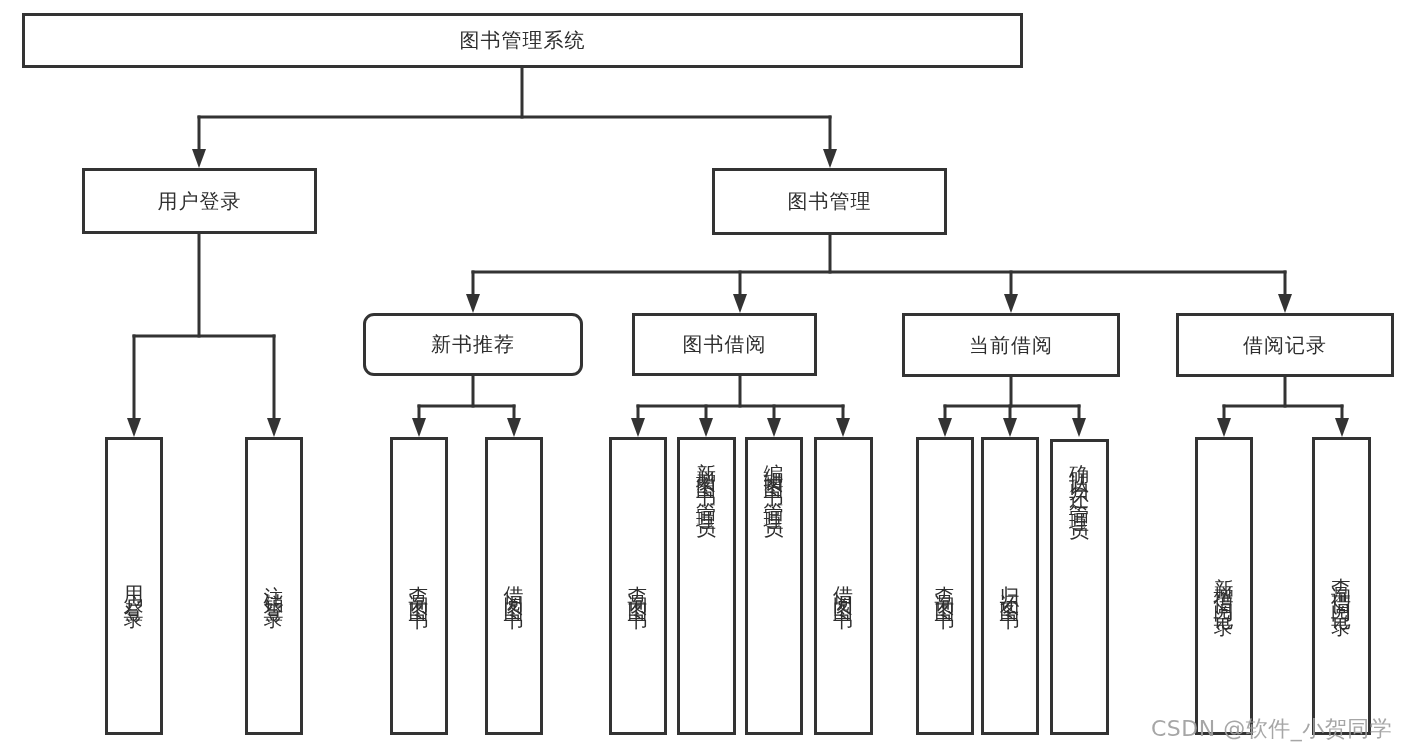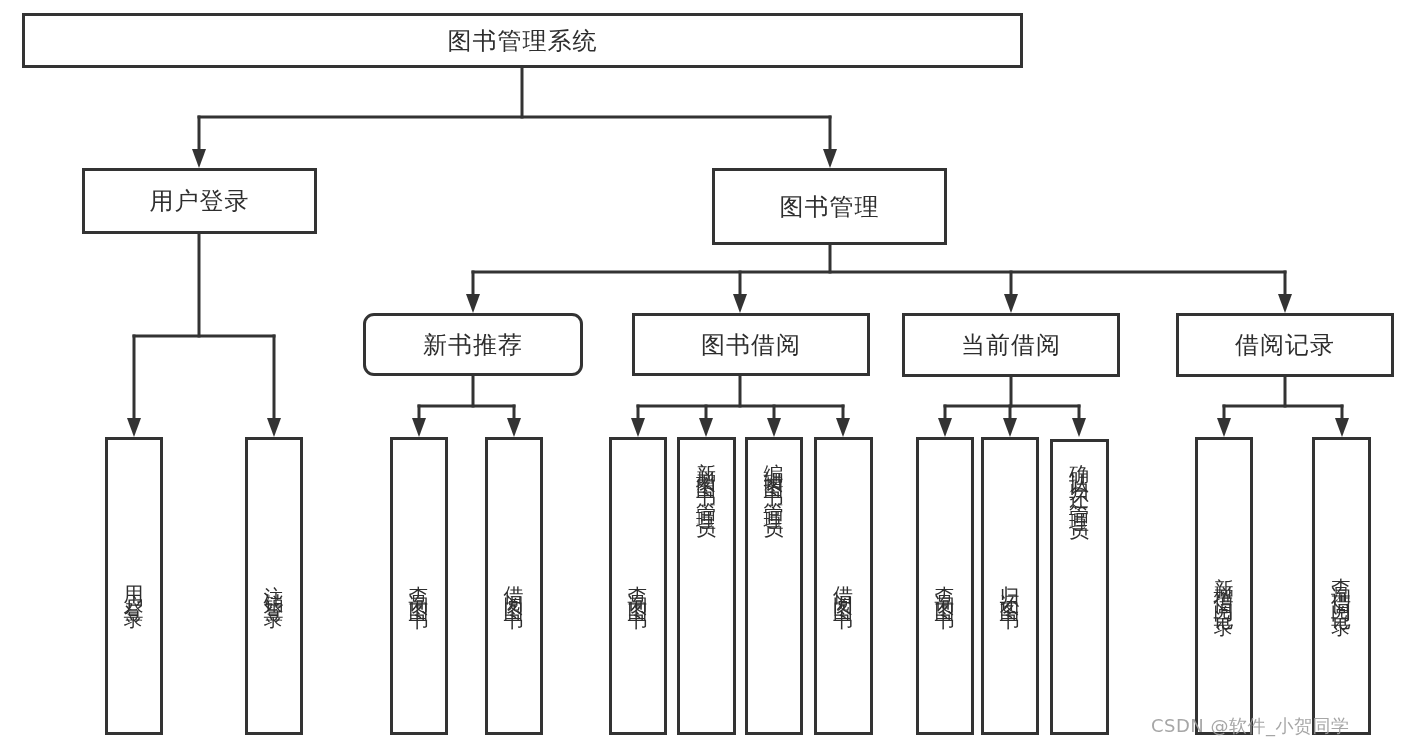--- a/index.html
+++ b/index.html
@@ -20,39 +20,39 @@
   svg.connectors polygon { fill: #333333; }
   .box {
     position: absolute;
     box-sizing: border-box;
     border: 3px solid #333333;
     background: #ffffff;
     color: #2e2e2e;
     display: flex;
     align-items: center;
     justify-content: center;
-    font-size: 24px;
+    font-size: 20px;
     letter-spacing: 1px;
   }
   .box.v {
     writing-mode: vertical-rl;
     text-orientation: mixed;
     letter-spacing: 8px;
     line-height: 1;
     font-size: 20px;
   }
   .box.v.top {
     justify-content: flex-start;
     padding-top: 7px;
   }
   .watermark {
     position: absolute;
     left: 1151px;
     top: 714px;
-    font-size: 18px;
+    font-size: 22px;
     color: rgba(158,158,158,0.92);
     white-space: nowrap;
     z-index: 5;
     letter-spacing: 0.5px;
   }
 </style>
 </head>
 <body>
 
 <div class="canvas">
@@ -129,24 +129,24 @@
       <line x1="1224" y1="404.5" x2="1224" y2="422"></line>
       <polygon points="1217,418 1231,418 1224,437"></polygon>
       <line x1="1342" y1="404.5" x2="1342" y2="422"></line>
       <polygon points="1335,418 1349,418 1342,437"></polygon>
     </g>
   </svg>
 
   <div class="box h" style="left:22px; top:13px; width:1001px; height:55px;">图书管理系统</div>
 
   <div class="box h" style="left:82px; top:168px; width:235px; height:66px;">用户登录</div>
-  <div class="box h" style="left:712px; top:168px; width:235px; height:77px;">图书管理</div>
+  <div class="box h" style="left:712px; top:168px; width:235px; height:67px;">图书管理</div>
 
   <div class="box h" style="left:363px; top:313px; width:220px; height:63px;border-radius:11px;">新书推荐</div>
-  <div class="box h" style="left:632px; top:313px; width:238px; height:63px;">图书借阅</div>
+  <div class="box h" style="left:632px; top:313px; width:185px; height:63px;">图书借阅</div>
   <div class="box h" style="left:902px; top:313px; width:218px; height:64px;text-align:center;">当前借阅</div>
   <div class="box h" style="left:1176px; top:313px; width:218px; height:64px;">借阅记录</div>
 
   <div class="box v" style="left:105px; top:437px; width:58px; height:298px;">用户登录</div>
   <div class="box v" style="left:245px; top:437px; width:58px; height:298px;">注销登录</div>
 
   <div class="box v" style="left:390px; top:437px; width:58px; height:298px;">查询图书</div>
   <div class="box v" style="left:485px; top:437px; width:58px; height:298px;">借阅图书</div>
 
   <div class="box v" style="left:609px; top:437px; width:58px; height:298px;">查询图书</div>

